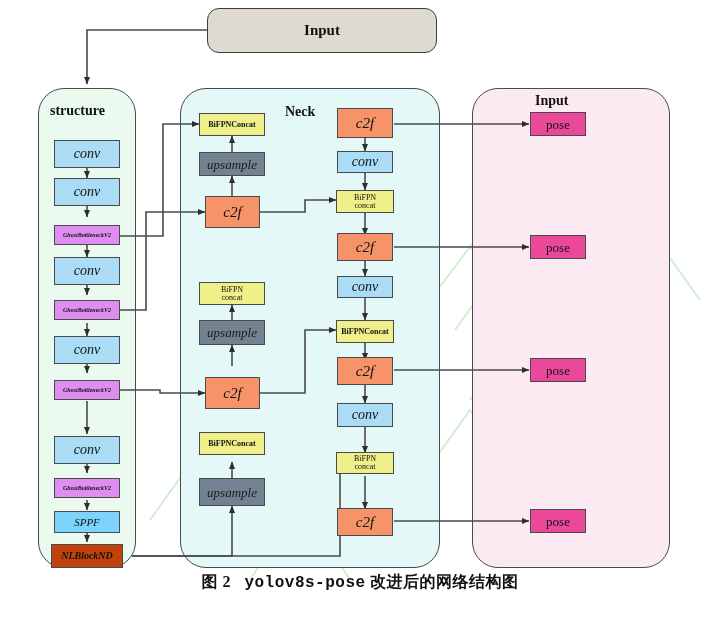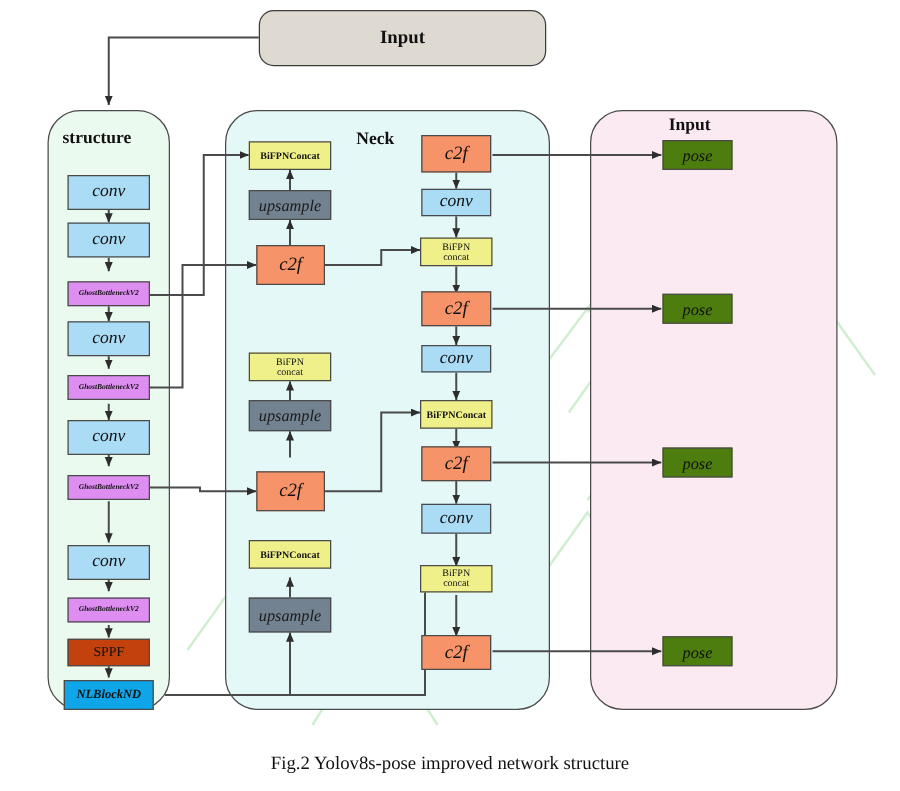--- a/index.html
+++ b/index.html
@@ -16,29 +16,29 @@
   .panel-title{position:absolute;z-index:4;font-weight:bold;font-size:14px;
                color:#111;white-space:nowrap;font-family:"Liberation Serif",serif;}
   .node{position:absolute;box-sizing:border-box;border:1.2px solid #4a4a4a;
         display:flex;align-items:center;justify-content:center;
         text-align:center;z-index:3;overflow:hidden;line-height:1;}
   .node span{display:block;white-space:nowrap;}
   .n-input{background:#ded9d1;border:1.5px solid #3d3d3d;border-radius:12px;
            font-weight:bold;font-size:15px;color:#111;}
   .n-conv{background:#aadcf5;font-style:italic;font-size:14px;color:#111;}
   .n-ghost{background:#dd8ef0;font-style:italic;font-size:6px;color:#111;font-weight:bold;}
-  .n-sppf{background:#c2410c;font-size:11px;color:#111;}
-  .n-nl{background:#0ea5e9;font-style:italic;font-size:10px;color:#111;font-weight:bold;}
+  .n-sppf{background:#7dd3fc;font-style:italic;font-size:11px;color:#111;}
+  .n-nl{background:#c2410c;font-style:italic;font-size:10px;color:#111;font-weight:bold;}
   .n-bifpn{background:#eff089;font-size:8px;color:#111;}
   .n-bifpn .it{}
   .n-bifpn .up{font-style:normal;}
   .n-bifpn.all-it span{font-weight:bold;}
   .n-up{background:#738290;font-style:italic;font-size:13px;color:#1a1a1a;}
   .n-c2f{background:#f79368;font-style:italic;font-size:15px;color:#111;}
-  .n-pose{background:#4d7c0f;font-style:italic;font-size:13px;color:#111;}
+  .n-pose{background:#ec4899;font-size:13px;color:#111;}
   .caption{position:absolute;left:0;width:720px;text-align:center;z-index:5;color:#111;}
   #cap-cn{top:572px;font-size:16px;font-weight:bold;letter-spacing:.5px;}
   #cap-cn .mono{font-family:"Liberation Mono",monospace;font-weight:bold;}
   #cap-en{top:603px;font-size:15px;}
 </style>
 </head>
 <body>
 
 <div id="stage">
 
@@ -239,15 +239,19 @@
   <div class="node n-pose" style="left:530px;top:235px;width:56px;height:24px;">
     <span>pose</span>
     </div>
   <div class="node n-pose" style="left:530px;top:358px;width:56px;height:24px;">
     <span>pose</span>
     </div>
   <div class="node n-pose" style="left:530px;top:509px;width:56px;height:24px;">
     <span>pose</span>
     </div>
 
-  <div class="caption" id="cap-en">Fig.2   Yolov8s-pose improved network structure</div>
+  <div class="caption" id="cap-cn">
+    <span>图 2</span>
+    &nbsp;&nbsp;<span class="mono">yolov8s-pose</span>
+    <span>改进后的网络结构图</span>
+  </div>
 
 </div>
 
 </body></html>

